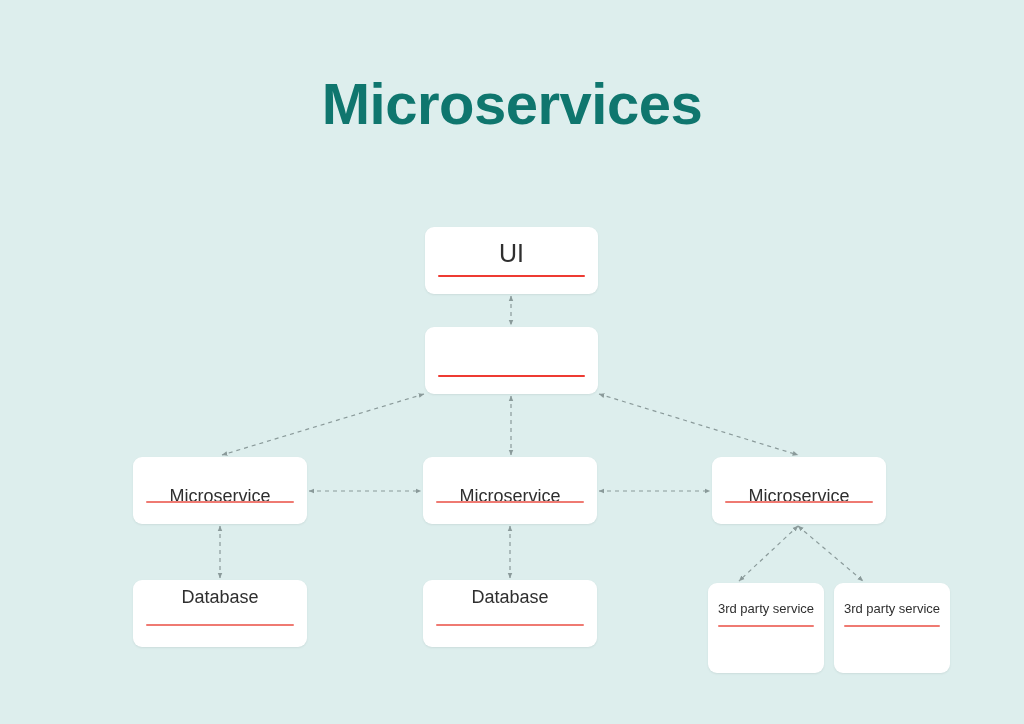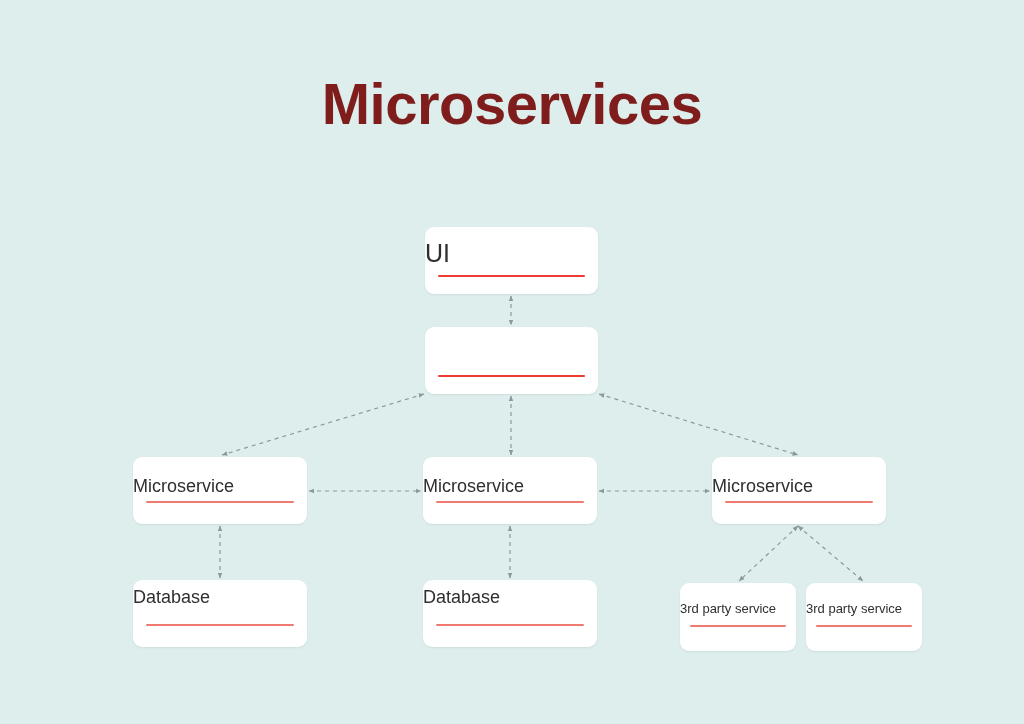--- a/index.html
+++ b/index.html
@@ -44,20 +44,21 @@
     background: #ffffff;
     border-radius: 9px;
     box-shadow: 0 1px 2px rgba(60,80,80,0.10);
     box-sizing: border-box;
     overflow: hidden;
   }
   .node-label {
     position: absolute;
     left: 0;
     width: 100%;
+    text-align: center;
     color: #2f2f2f;
     white-space: nowrap;
   }
   .node-rule {
     position: absolute;
     height: 2px;
     border-radius: 1px;
   }
   
   .n-ui          { left: 425px; top: 227px; width: 173px; height: 67px; }
@@ -65,41 +66,41 @@
   .n-ui .node-rule   { left: 13px; right: 13px; top: 48px; }
 
   .n-gw          { left: 425px; top: 327px; width: 173px; height: 67px; }
   .n-gw .node-label  { top: 16px; font-size: 19px; }
   .n-gw .node-rule   { left: 13px; right: 13px; top: 48px; }
 
   .n-ms          { width: 174px; height: 67px; top: 457px; }
   .n-ms1 { left: 133px; }
   .n-ms2 { left: 423px; }
   .n-ms3 { left: 712px; }
-  .n-ms .node-label  { top: 19px; font-size: 18px; }
+  .n-ms .node-label  { top: 29px; font-size: 18px; }
   .n-ms .node-rule   { left: 13px; right: 13px; top: 44px; }
 
   .n-db          { width: 174px; height: 67px; top: 580px; }
   .n-db1 { left: 133px; }
   .n-db2 { left: 423px; }
   .n-db .node-label  { top: 7px; font-size: 18px; }
   .n-db .node-rule   { left: 13px; right: 13px; top: 44px; }
 
-  .n-tp          { width: 116px; height: 68px; top: 583px; }
+  .n-tp          { width: 116px; height: 90px; top: 583px; margin-left: 28px; }
   .n-tp1 { left: 680px; }
   .n-tp2 { left: 806px; }
   .n-tp .node-label  { top: 18px; font-size: 13px; }
   .n-tp .node-rule   { left: 10px; right: 10px; top: 42px; }
 </style>
 </head>
 <body style="background: rgb(221, 238, 237);">
 
 <div id="canvas">
 
-  <div id="title" style="color: #7f1d1d;">Microservices</div>
+  <div id="title" style="color: #0f766e;">Microservices</div>
 
   <svg id="edges" viewBox="0 0 1024 724" width="1024" height="724">
     <defs>
       <marker id="ah" markerWidth="7" markerHeight="7" refX="5.4" refY="3" orient="auto" markerUnits="userSpaceOnUse">
         <path d="M0,0.6 L5.6,3 L0,5.4 z" fill="#8a9a9a"></path>
       </marker>
       <marker id="ahs" markerWidth="7" markerHeight="7" refX="1.6" refY="3" orient="auto" markerUnits="userSpaceOnUse">
         <path d="M7,0.6 L1.4,3 L7,5.4 z" fill="#8a9a9a"></path>
       </marker>
     </defs>

